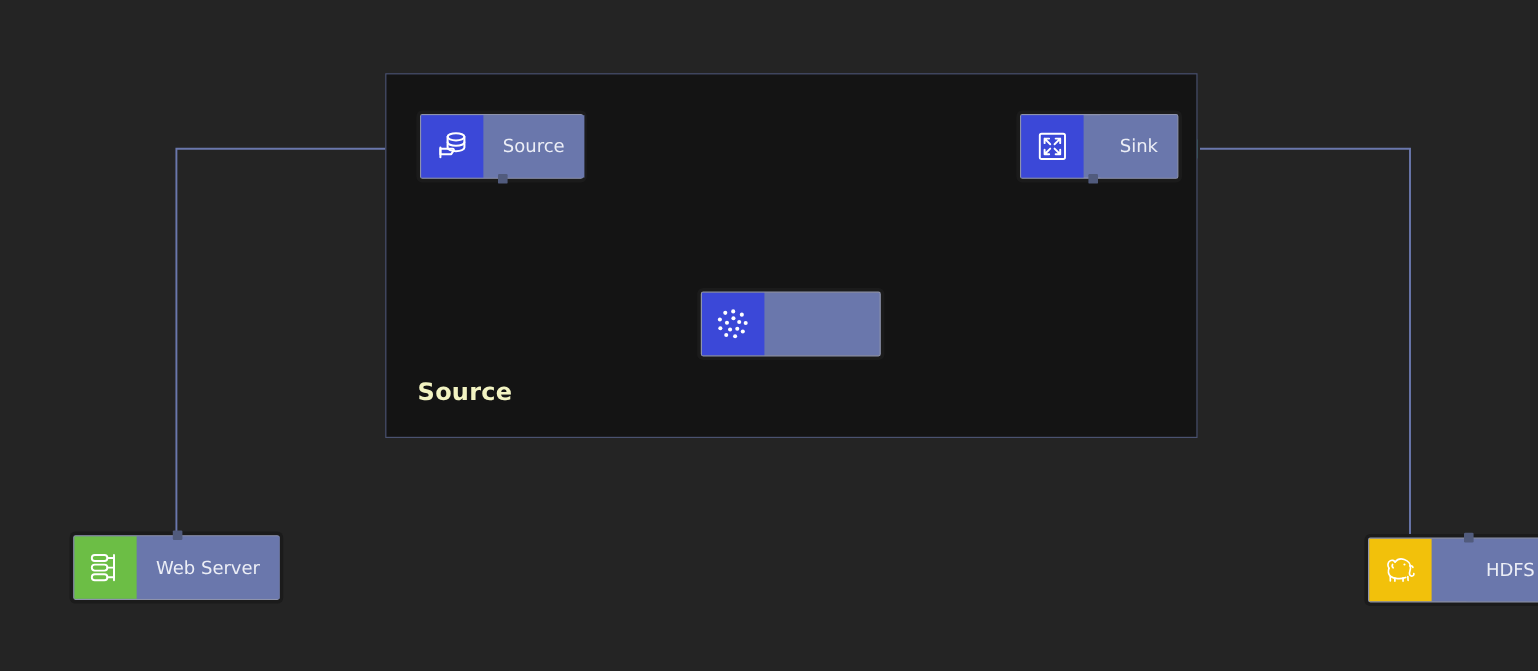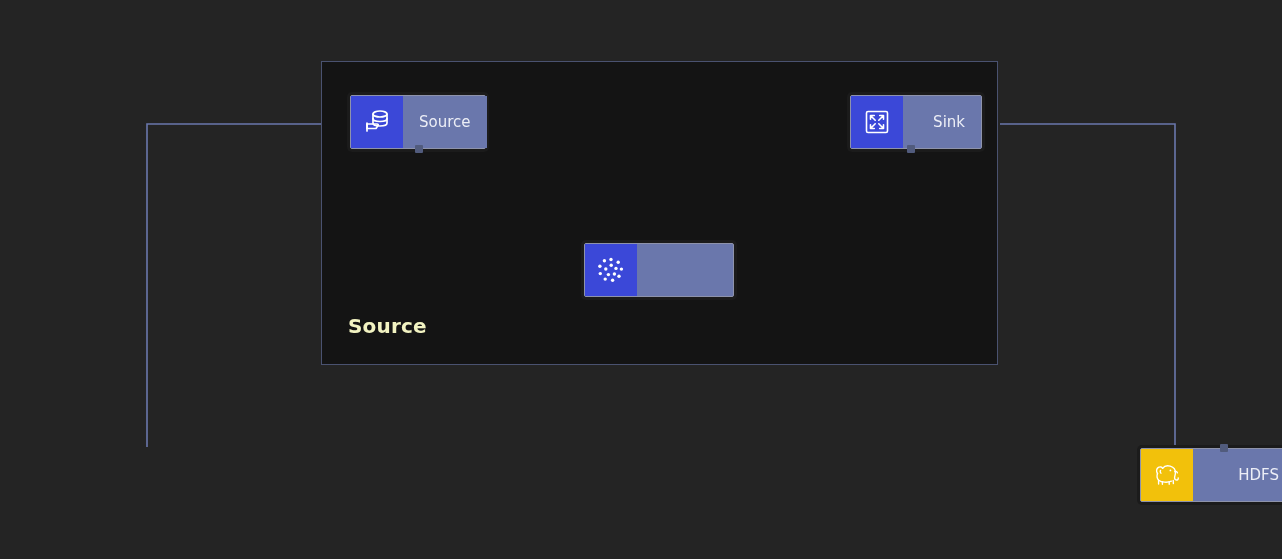--- a/index.html
+++ b/index.html
@@ -167,20 +167,36 @@
           <circle cx="16.2" cy="11.2" r="1.7"></circle>
           <circle cx="21.0" cy="14.4" r="1.7"></circle>
           <circle cx="19.4" cy="20.0" r="1.7"></circle>
           <circle cx="13.4" cy="20.6" r="1.7"></circle>
           <circle cx="10.8" cy="15.0" r="1.7"></circle>
         </g>
       </svg>
     </div>
   </div>
 
+  <div class="node" style="left:61px; top:446px; width:172px; height:54px;">
+    <div class="node-icon icon-green">
+      <svg width="30" height="30" viewBox="0 0 30 30">
+        <g fill="none" stroke="#ffffff" stroke-width="1.6" stroke-linecap="round" stroke-linejoin="round">
+          <rect x="3.5" y="4.5" width="13" height="5" rx="2.5"></rect>
+          <rect x="3.5" y="12.5" width="13" height="5" rx="2.5"></rect>
+          <rect x="3.5" y="20.5" width="13" height="5" rx="2.5"></rect>
+          <path d="M16.5,7 L22,7 L22,23 L16.5,23"></path>
+          <path d="M16.5,15 L22,15"></path>
+          <path d="M22,4.5 L22,25.5"></path>
+        </g>
+      </svg>
+    </div>
+    <div class="node-label">Web Server</div>
+    <div class="port" style="left:82px; top:-5px;"></div>
+  </div>
 
   <div class="node" style="left:1092px; top:448px; width:156px; height:54px;margin-left:48px;">
     <div class="node-icon icon-yellow">
       <svg width="34" height="30" viewBox="0 0 34 30">
         <g fill="none" stroke="#ffffff" stroke-width="1.4" stroke-linecap="round" stroke-linejoin="round">
           <path d="M7.5,13.5 C6,11.5 6.4,8.6 8.4,7.4 C10,6.4 11.8,7 12.6,8.3"></path>
           <path d="M12.6,8.3 C14.2,6.2 17.3,5.3 20.2,6.2 C23.6,7.2 25.6,10.2 25.4,13.3
                    C25.3,15.2 24.4,16.6 24.6,18.2 C24.8,19.6 25.9,20.2 26.9,20.0
                    C27.9,19.8 28.4,18.9 28.2,18.0"></path>
           <path d="M7.5,13.5 C6.6,16.0 7.2,18.6 8.6,20.2 L8.6,24.0"></path>

